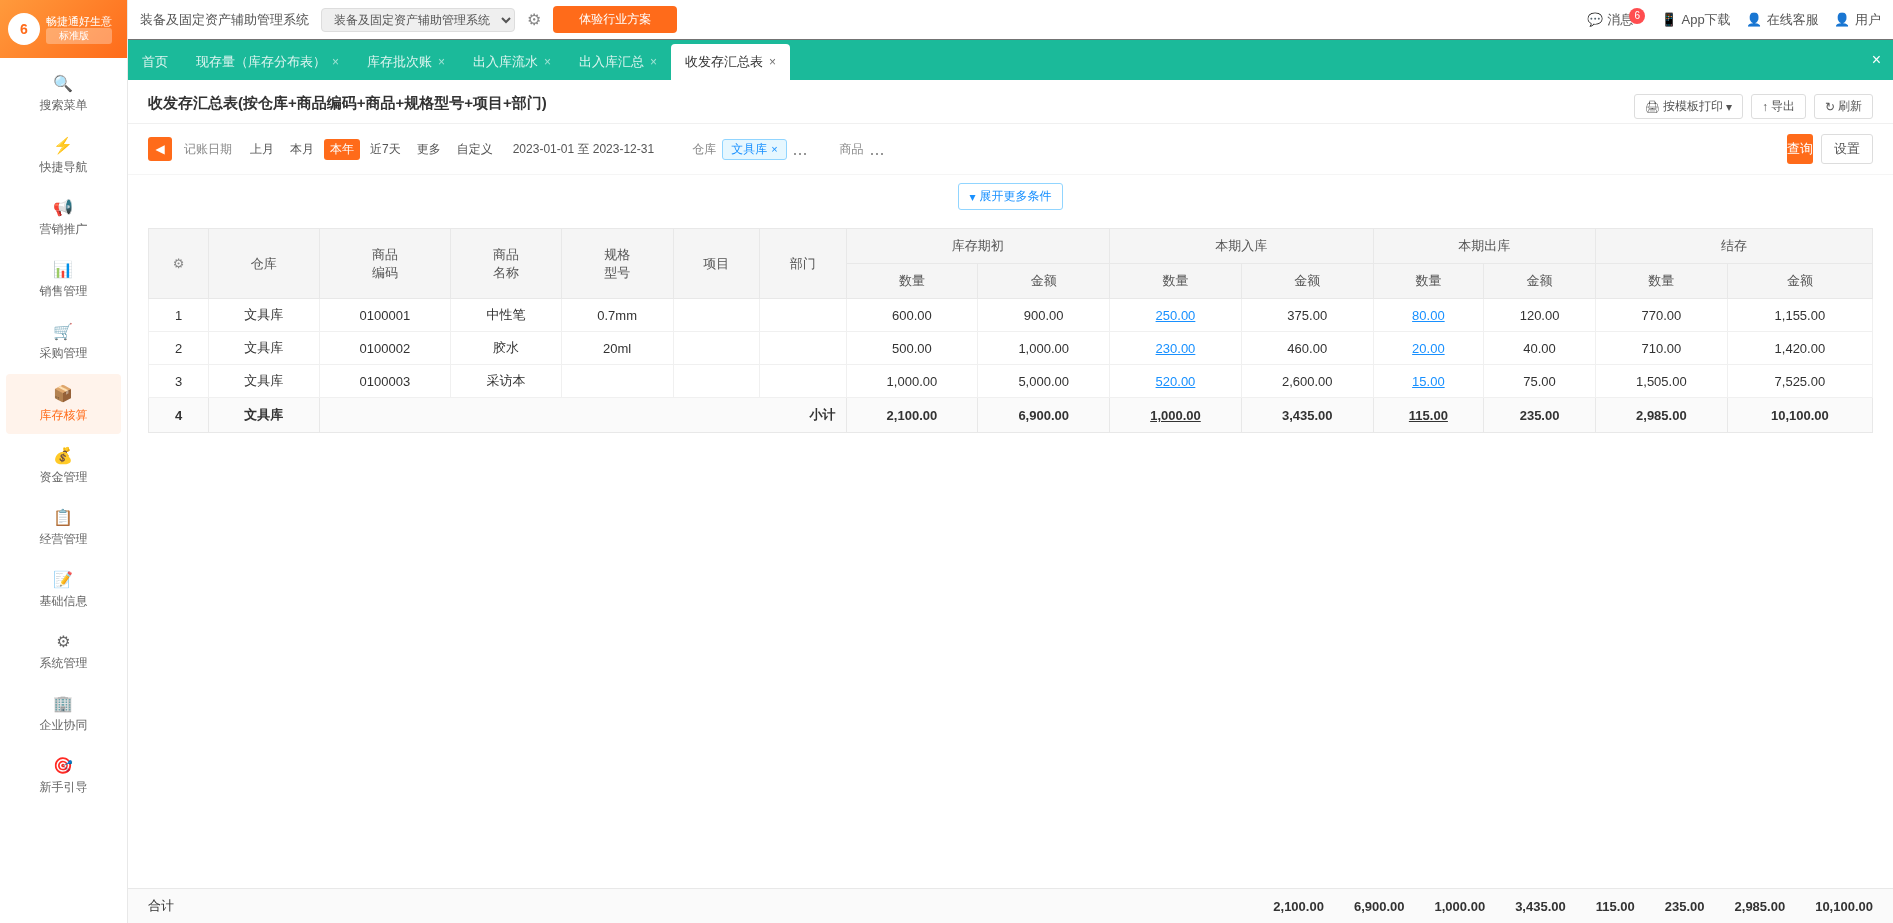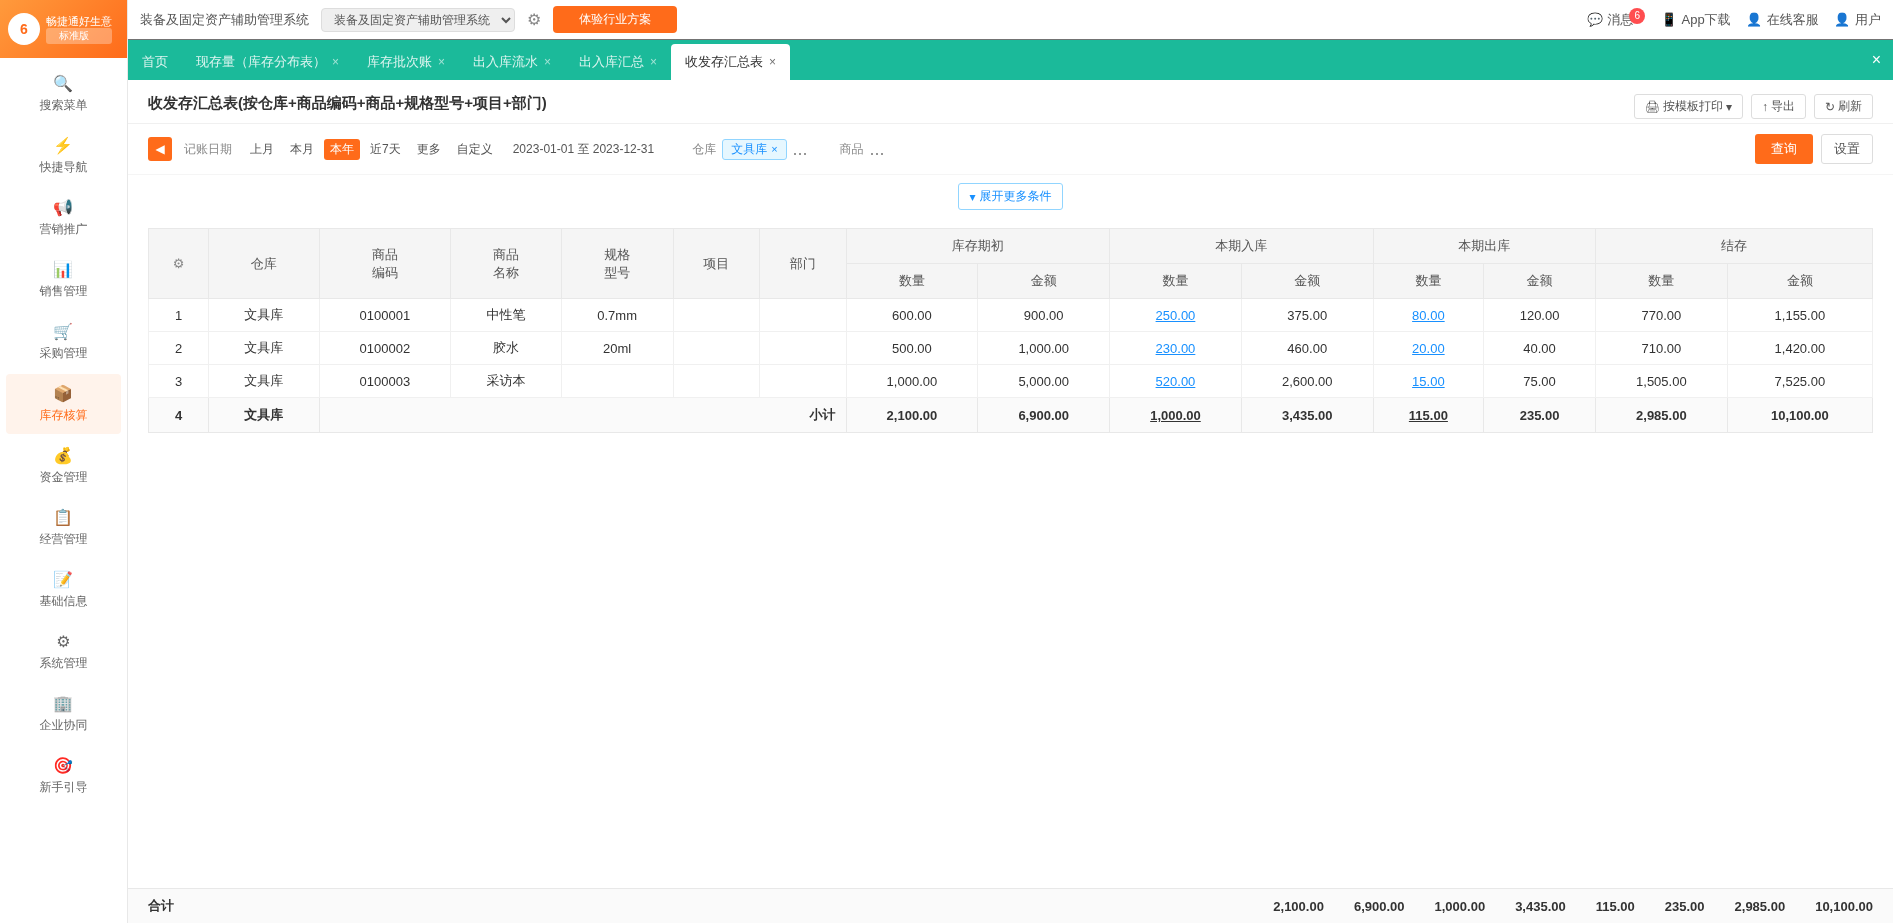--- a/index.html
+++ b/index.html
@@ -51,38 +51,38 @@
     .filter-date-btns span { font-size: 12px; color: #555; cursor: pointer; padding: 2px 6px; border-radius: 3px; }
     .filter-date-btns span.active { background: #ff6b1a; color: #fff; }
     .filter-date-range { font-size: 11px; color: #888; margin-left: 4px; }
     .filter-warehouse { display: flex; align-items: center; gap: 6px; margin-left: 20px; }
     .filter-warehouse-label { color: #888; font-size: 12px; }
     .filter-tag { background: #e6f7ff; border: 1px solid #91d5ff; color: #1890ff; border-radius: 3px; padding: 1px 8px; font-size: 12px; display: flex; align-items: center; gap: 4px; }
     .filter-tag .x { color: #1890ff; cursor: pointer; font-size: 11px; }
     .filter-more { color: #888; font-size: 18px; cursor: pointer; }
     .filter-product { display: flex; align-items: center; gap: 6px; margin-left: 20px; }
     .filter-actions { margin-left: auto; display: flex; gap: 8px; }
-    .btn-query { background: #ff6b1a; color: #fff; border: none; border-radius: 3px; padding: 5px 16px; cursor: pointer; font-size: 13px; }
+    .btn-query { background: #ff6b1a; color: #fff; border: none; border-radius: 3px; padding: 5px 0; cursor: pointer; font-size: 13px; }
     .btn-set { background: #fff; color: #555; border: 1px solid #ddd; border-radius: 3px; padding: 5px 12px; cursor: pointer; font-size: 13px; }
     .expand-btn { display: flex; align-items: center; gap: 4px; color: #1890ff; font-size: 12px; cursor: pointer; padding: 4px 10px; border: 1px solid #91d5ff; border-radius: 3px; background: #fff; }
 
     
     .table-wrapper { padding: 10px 20px 20px; overflow-x: auto; }
     table { width: 100%; border-collapse: collapse; font-size: 13px; }
     table thead tr { background: #f5f5f5; }
     table th { padding: 8px 10px; text-align: center; border: 1px solid #e8e8e8; color: #555; font-weight: 500; white-space: nowrap; }
     table td { padding: 7px 10px; text-align: center; border: 1px solid #f0f0f0; color: #333; }
     table tfoot tr { background: #fafafa; font-weight: bold; }
     table tfoot td { padding: 8px 10px; border: 1px solid #e8e8e8; text-align: center; }
     .th-settings { color: #888; cursor: pointer; }
     .num-link { color: #1890ff; text-decoration: underline; cursor: pointer; }
 
     
     .total-bar { position: sticky; bottom: 0; background: #fafafa; border-top: 1px solid #e8e8e8; display: flex; align-items: center; padding: 8px 20px; gap: 20px; font-size: 13px; flex-shrink: 0; }
-    .total-bar .total-label { color: #333; font-weight: 700; }
+    .total-bar .total-label { color: #333; font-weight: 400; }
     .total-bar .total-values { display: flex; gap: 30px; margin-left: auto; }
     .total-bar .val { color: #333; font-weight: 600; }
 
     .expand-row { display: flex; justify-content: center; padding: 8px; }
   </style>
 </head>
 <body>
 
 <div class="sidebar">
   <div class="sidebar-logo">

